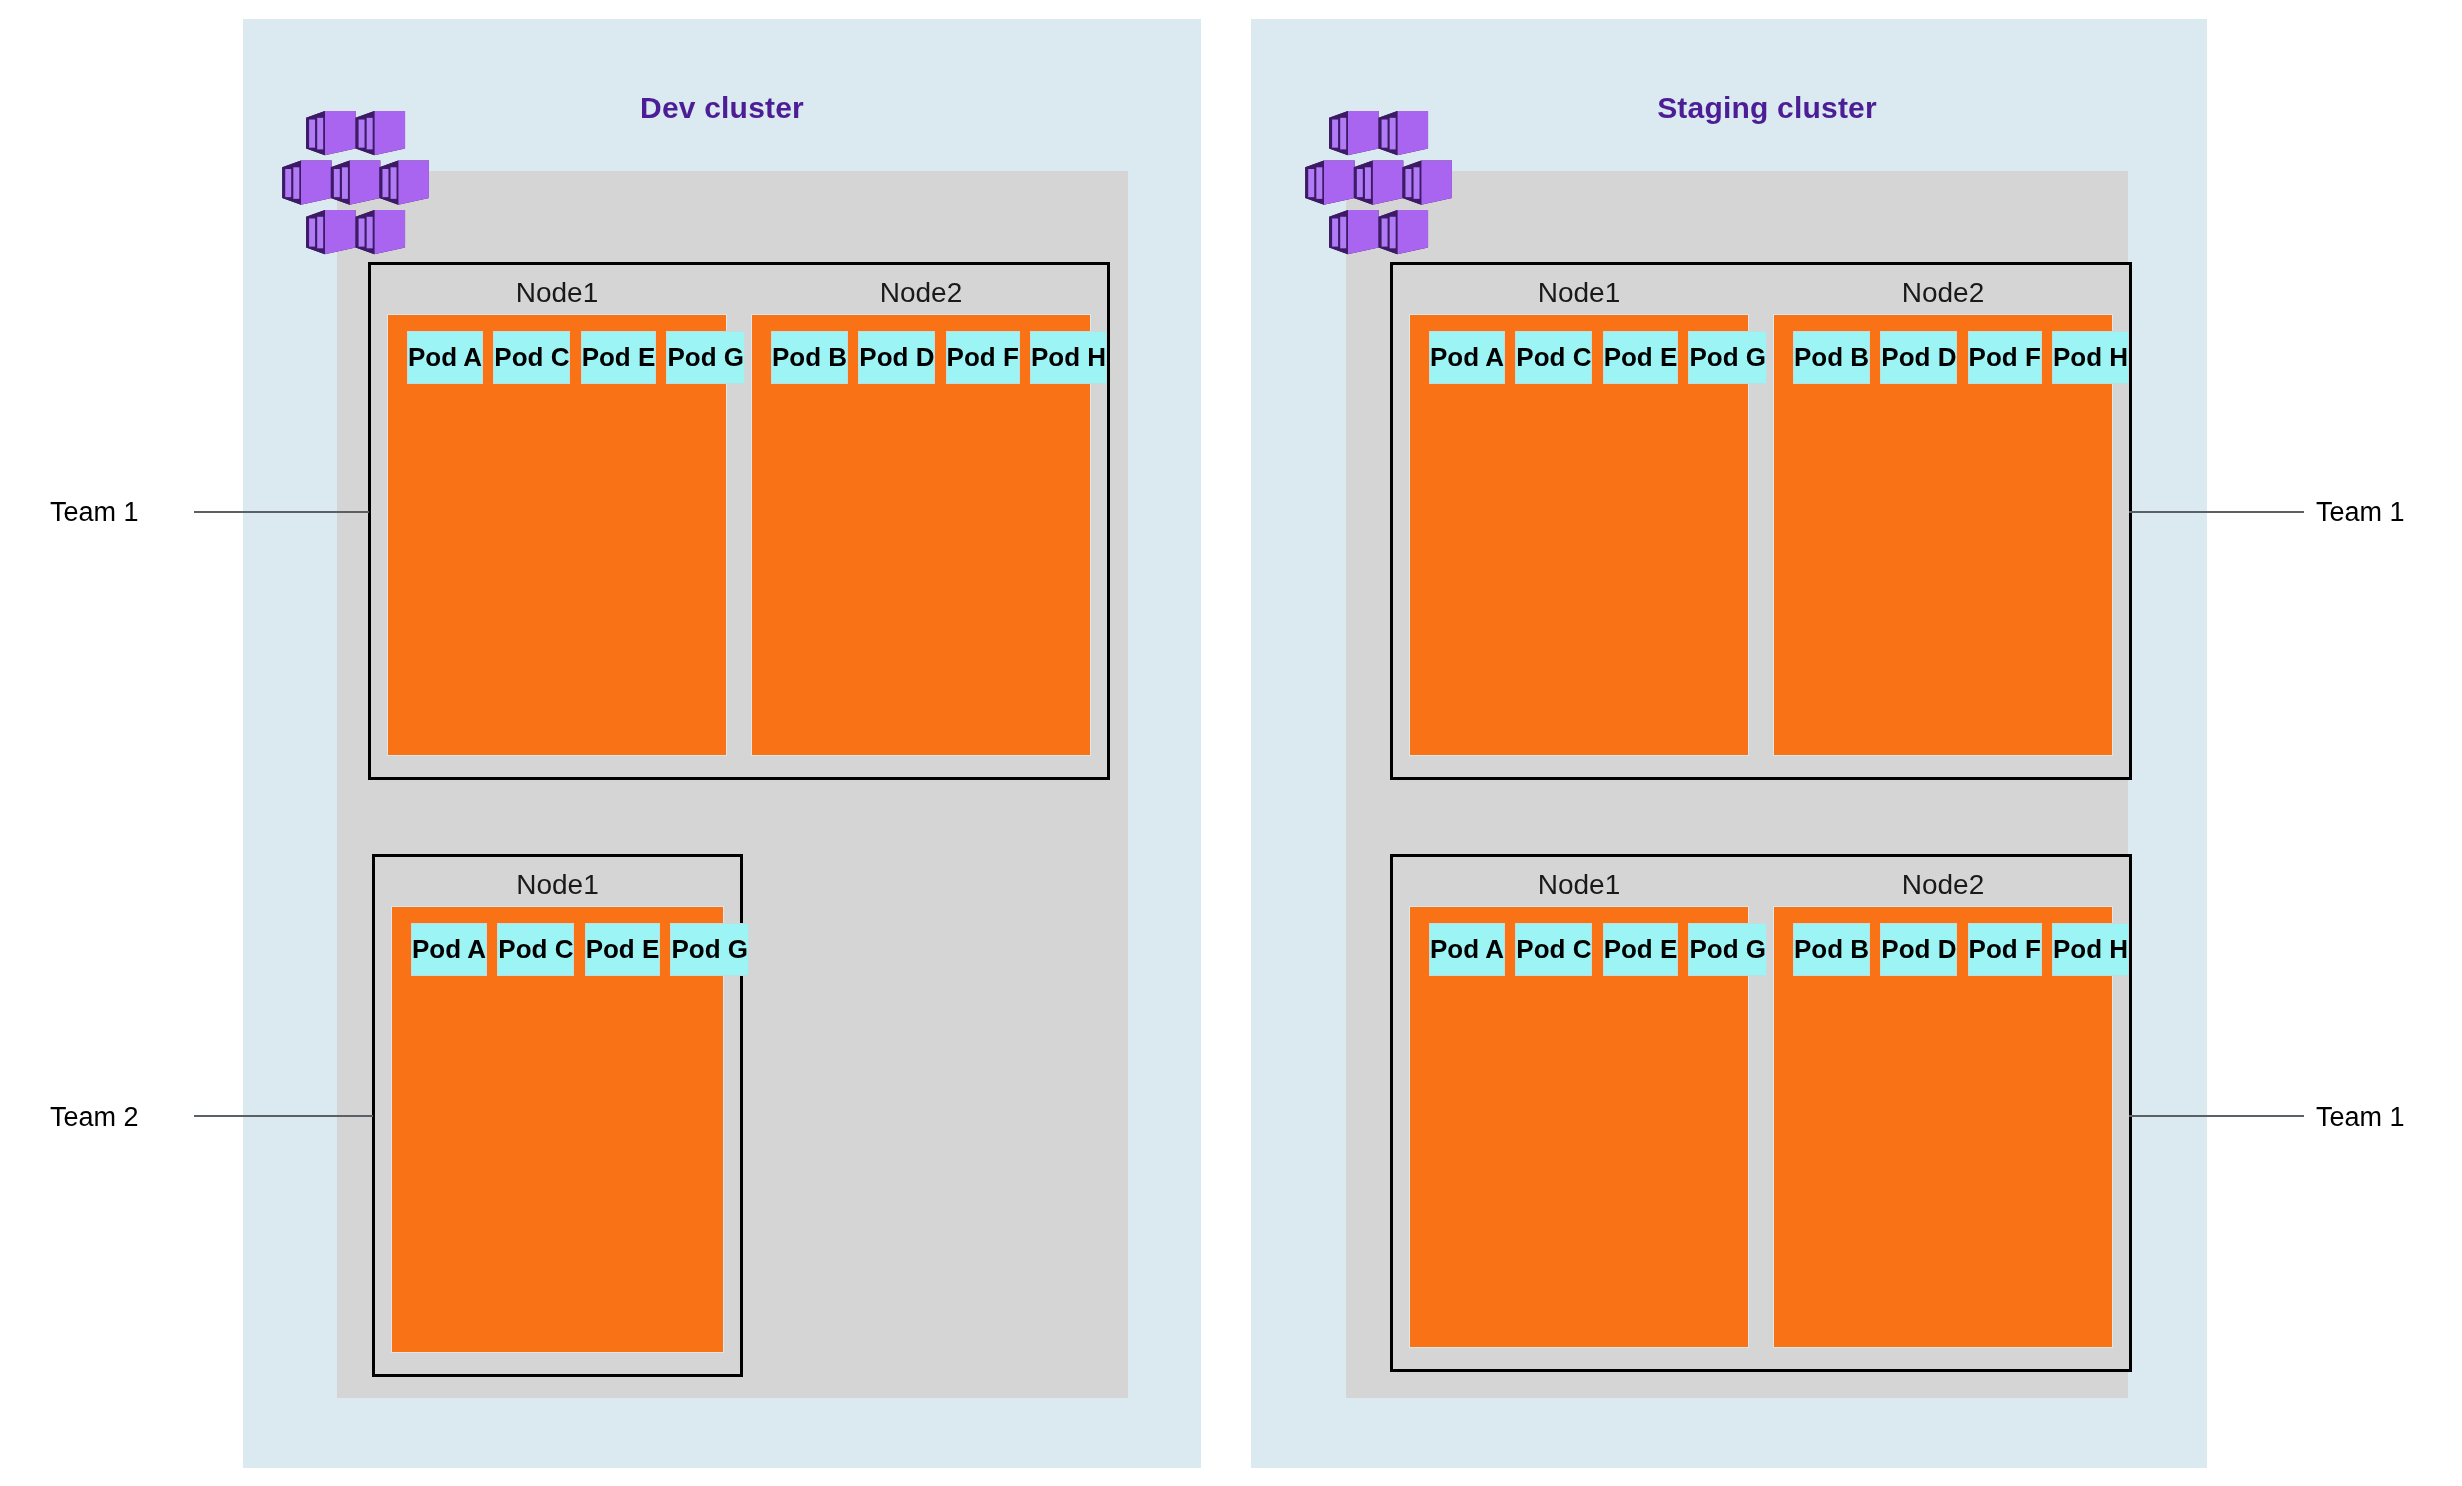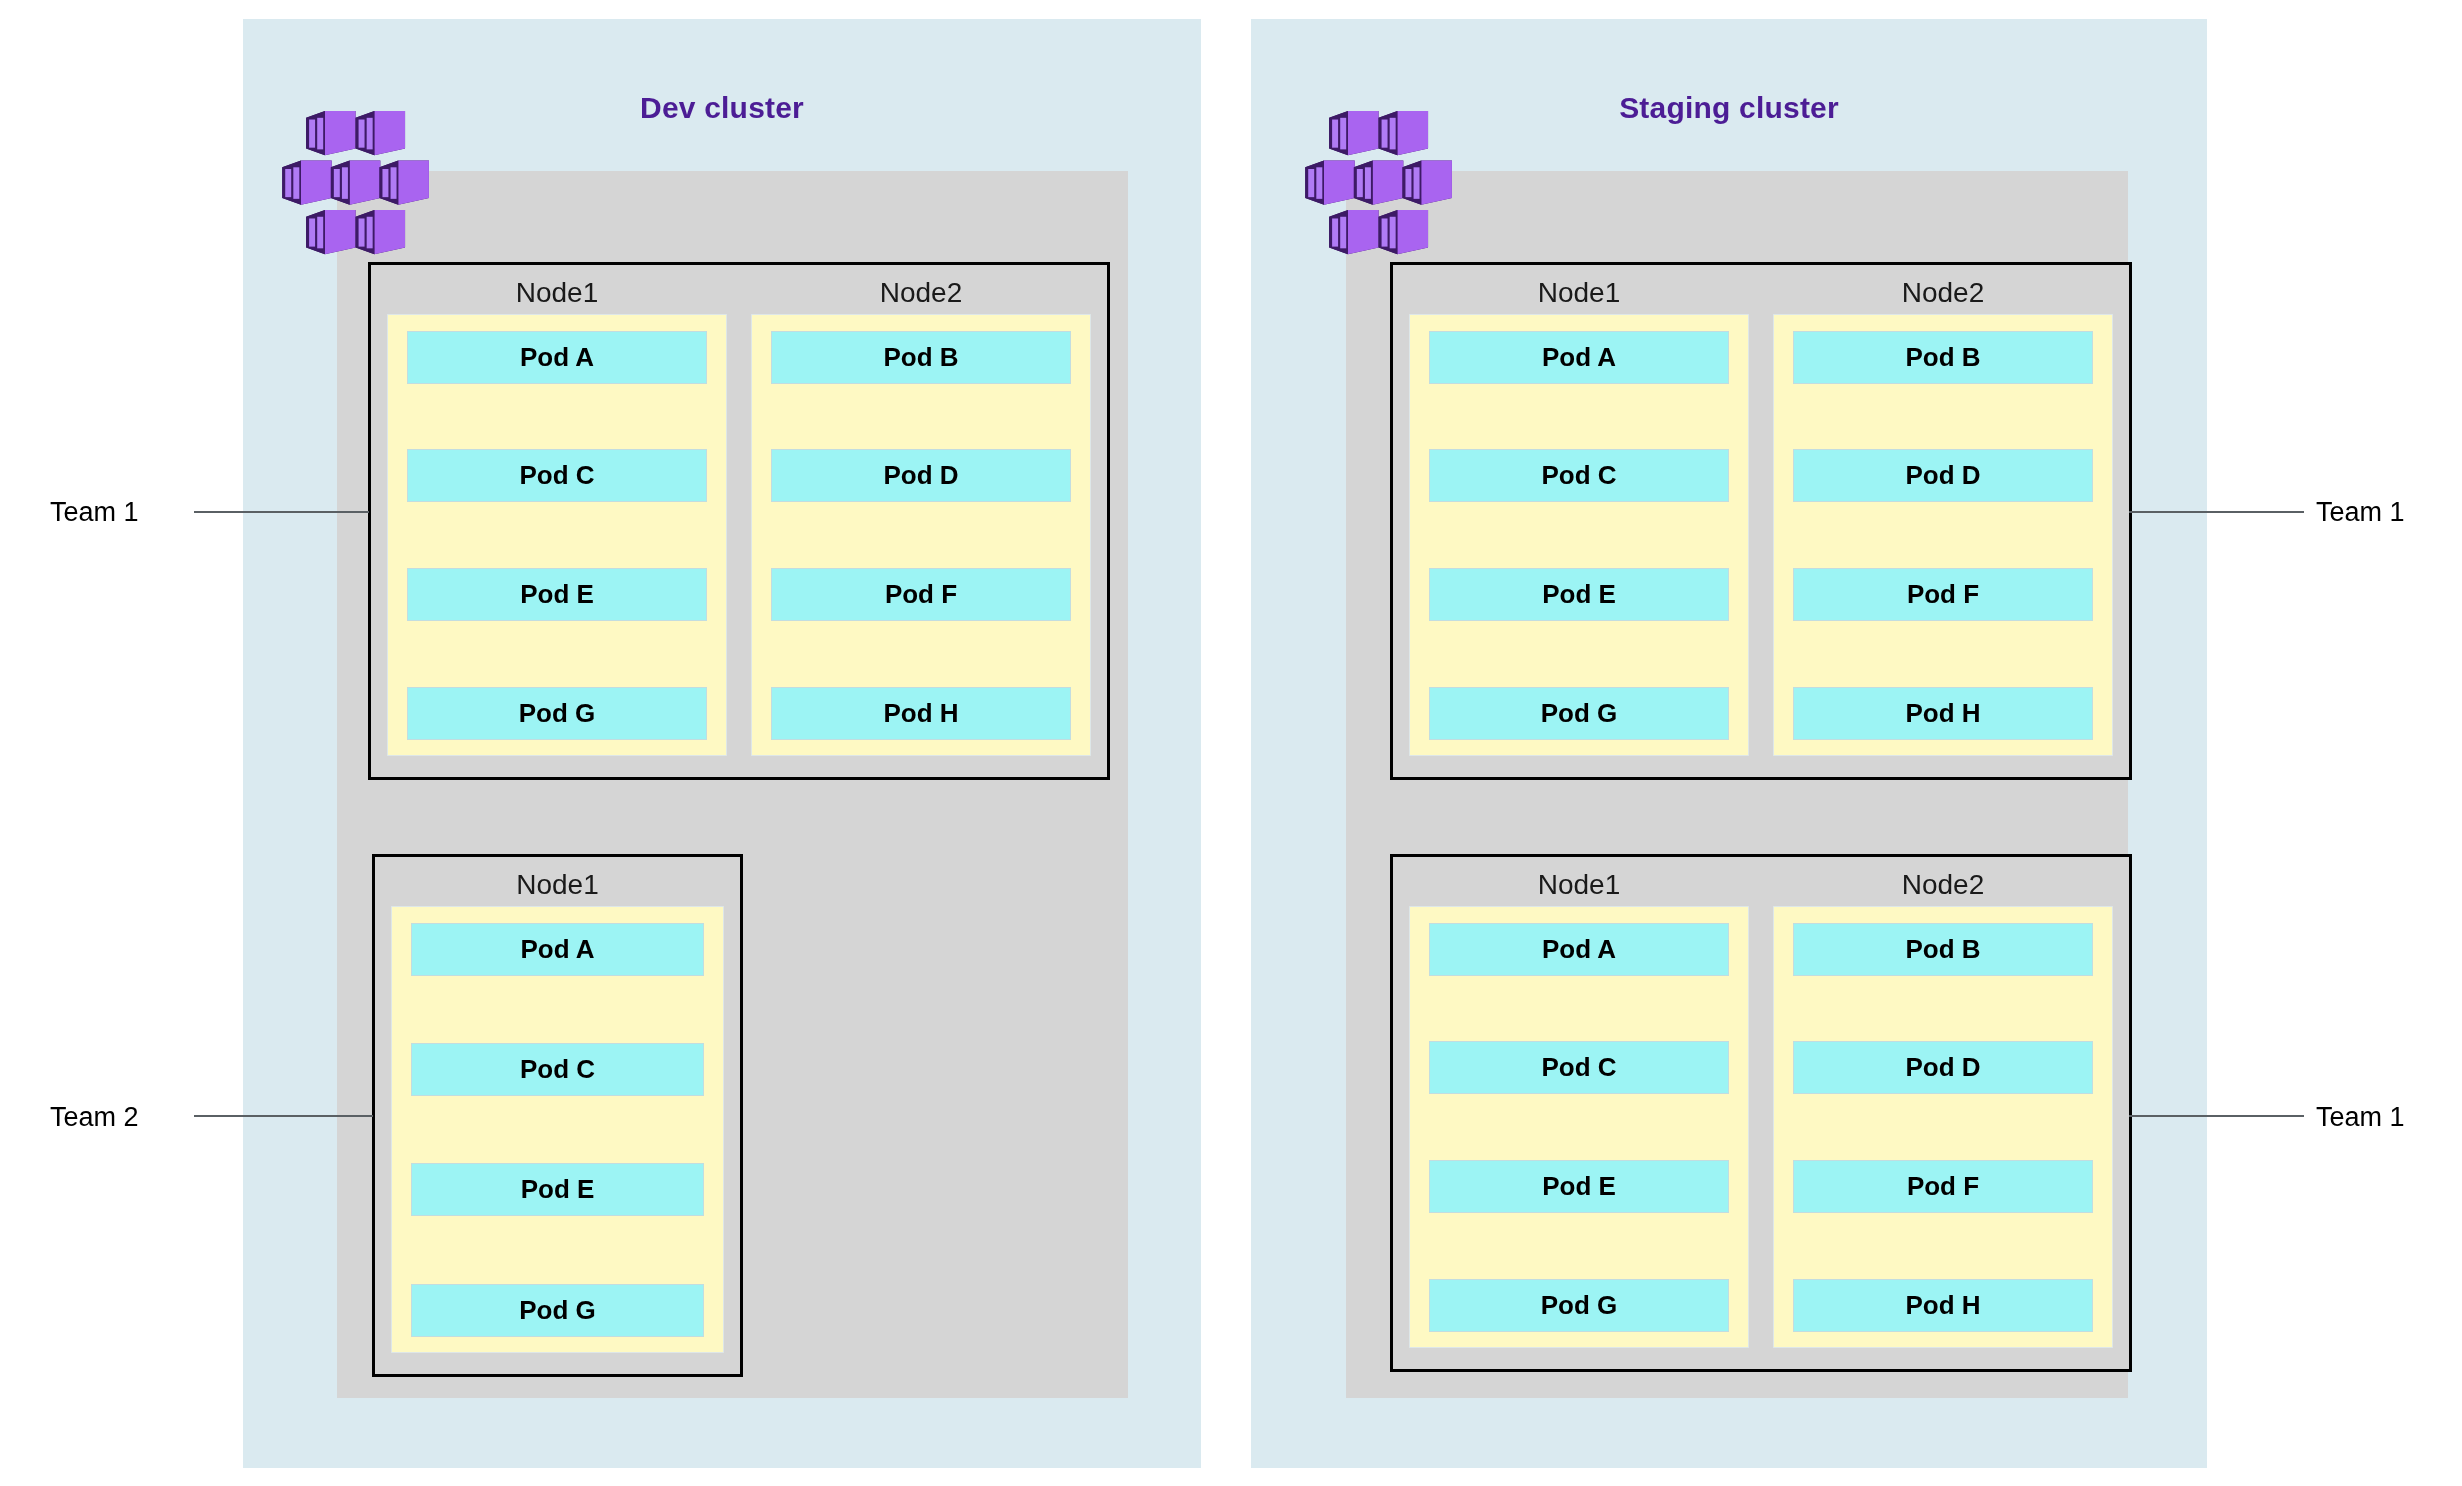--- a/index.html
+++ b/index.html
@@ -71,26 +71,26 @@
     text-align: center;
     font-size: 28px;
     font-weight: normal;
     color: #1a1a1a;
     line-height: 1.12;
     padding-bottom: 6.8px;
     white-space: nowrap;
   }
   .node-inner {
     flex: 1 1 auto;
-    background: #fef9c3;
+    background: #f97316;
     box-shadow: 0 0 0 0.9px #dfe9ea;
     padding: 15.4px 19px;
     box-sizing: border-box;
     display: flex;
-    flex-direction: column;
+    flex-direction: row;
     justify-content: space-between;
     gap: 10.2px;
   }
   .pod {
     background: #9cf4f4;
     border: 1.7px solid #c2dde0;
     box-sizing: border-box;
     height: 53px;
     display: flex;
     align-items: center;
@@ -176,21 +176,21 @@
       <div class="node-inner">
         <div class="pod">Pod A</div>
         <div class="pod">Pod C</div>
         <div class="pod">Pod E</div>
         <div class="pod">Pod G</div>
       </div>
     </div>
   </div>
 
   <div class="cluster-panel" style="left:1251px; top:19px; width:956px; height:1449px;">
-    <div class="cluster-title" style="top:72px; left:0;">Staging cluster</div>
+    <div class="cluster-title" style="top:72px; left:0;padding-left:38px;">Staging cluster</div>
   </div>
 
   <div class="cluster-body" style="left:1346px; top:171px; width:782px; height:1227px;"></div>
 
   <div class="cluster-icon" style="left:1305px; top:111px;">
     <svg viewBox="0 0 180 170" width="154" height="145" xmlns="http://www.w3.org/2000/svg">
       <defs>
         <g id="cube-stg">
           <path d="M0 8 L22 0 L58 0 L58 44 L22 52 L0 44 Z" fill="#3d1a66"></path>
           <path d="M22 0 L58 0 L58 44 L22 52 Z" fill="#a964f0"></path>

